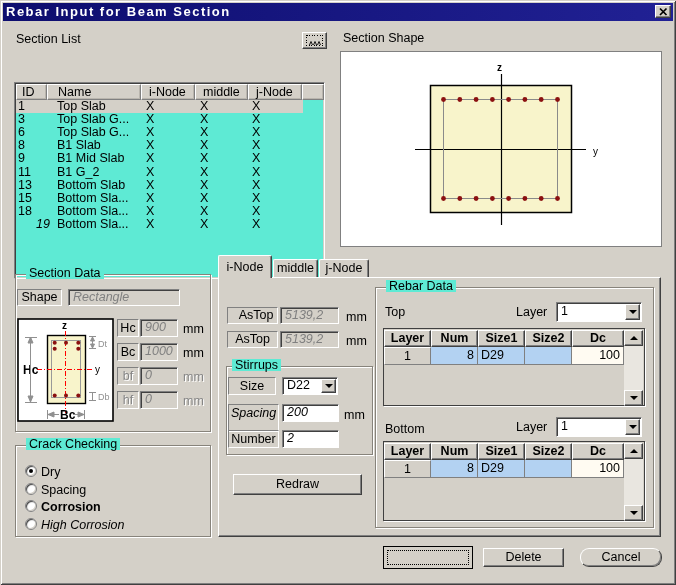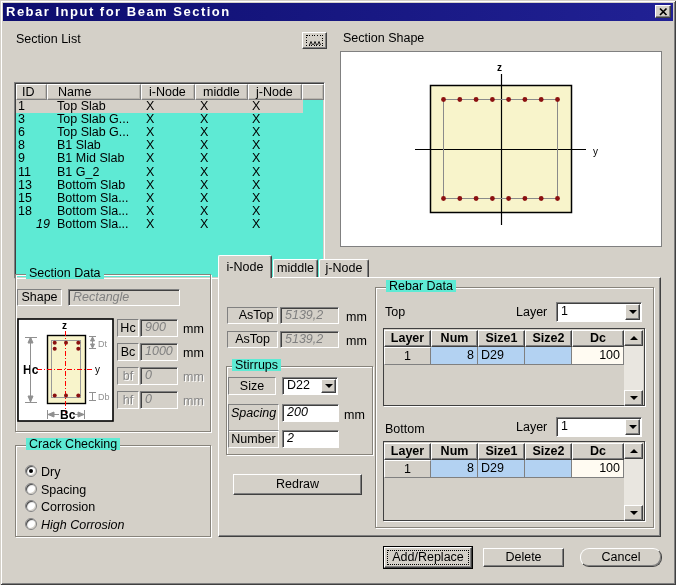--- a/index.html
+++ b/index.html
@@ -254,21 +254,21 @@
 <div class="abs lbl emb" style="left:183px;top:394px;">mm</div>
 
 <div class="abs grp" style="left:15px;top:445px;width:196px;height:92px;">
   <span class="gl">Crack Checking</span>
 </div>
 <div class="radio sel" style="left:25px;top:465px;"></div>
 <div class="abs lbl" style="left:41px;top:465px;">Dry</div>
 <div class="radio" style="left:25px;top:483px;"></div>
 <div class="abs lbl" style="left:41px;top:483px;">Spacing</div>
 <div class="radio" style="left:25px;top:500px;"></div>
-<div class="abs lbl" style="left:41px;top:500px;">Corrosion</div>
+<div class="abs lbl" style="left:41px;top:500px;font-weight:bold;">Corrosion</div>
 <div class="radio" style="left:25px;top:518px;"></div>
 <div class="abs lbl" style="left:41px;top:518px;font-style:italic;">High Corrosion</div>
 
 <div class="abs" style="left:218px;top:277px;width:443px;height:260px;background:#d4d0c8;
  border:1px solid;border-color:#fff #404040 #404040 #fff;box-shadow:inset -1px -1px 0 #808080;"></div>
 <div class="tab" style="left:218px;top:255px;width:54px;height:23px;line-height:22px;z-index:5;">i-Node</div>
 <div class="tab" style="left:273px;top:259px;width:45px;height:18px;line-height:17px;">middle</div>
 <div class="tab" style="left:319px;top:259px;width:50px;height:18px;line-height:17px;">j-Node</div>
 
 <div class="abs sunk1" style="left:227px;top:307px;width:51px;height:17px;line-height:15px;padding-left:7px;">AsTop</div>
@@ -348,17 +348,16 @@
   <div class="sbbtn" style="left:240px;top:1px;width:19px;height:16px;">
       <span class="tri-up"></span>
     </div>
   <div style="position:absolute;left:240px;top:17px;width:19px;height:46px;background:#e9e6e0;"></div>
   <div class="sbbtn" style="left:240px;top:63px;width:19px;height:16px;">
       <span class="tri-dn"></span>
     </div>
 </div>
 
 <div class="abs" style="left:383px;top:546px;width:90px;height:23px;border:1px solid #000;background:#d4d0c8;">
-  <div class="btn" style="position:absolute;inset:0;line-height:19px;">Add/Replace</div>
   <div style="position:absolute;inset:3px;border:1px dotted #000;"></div>
 </div>
 <div class="abs btn" style="left:483px;top:548px;width:81px;height:19px;line-height:17px;">Delete</div>
 <div class="abs btn" style="left:580px;top:548px;width:82px;height:19px;line-height:17px;border-radius:9px;">Cancel</div>
 
 </body></html>

